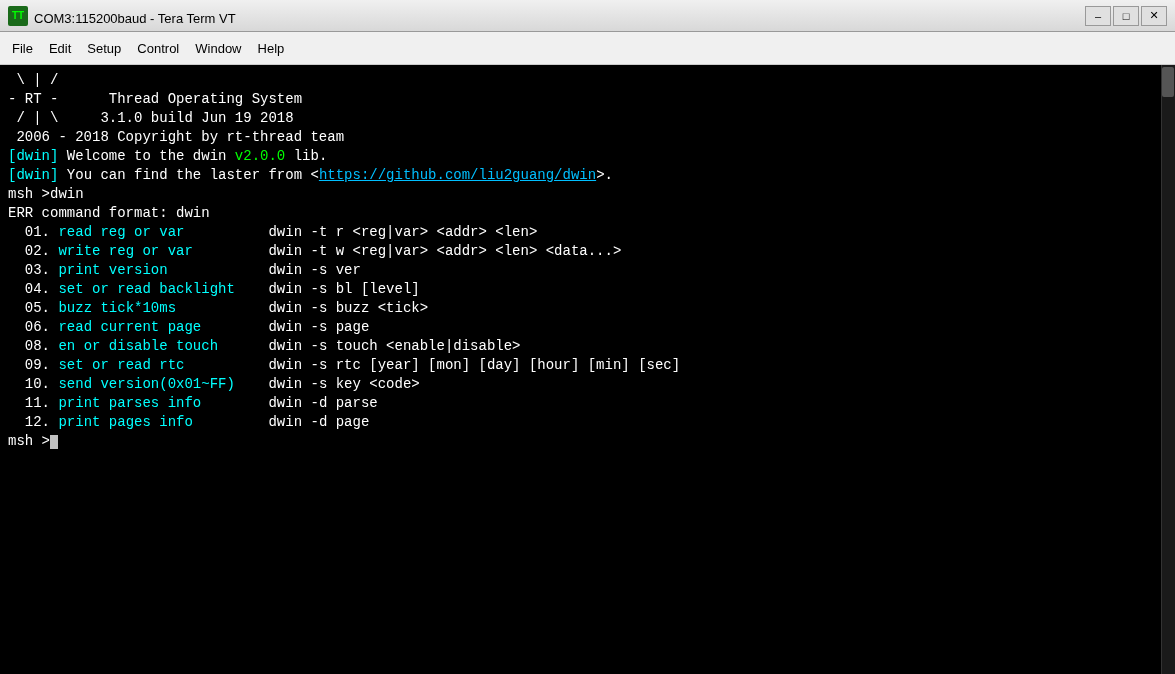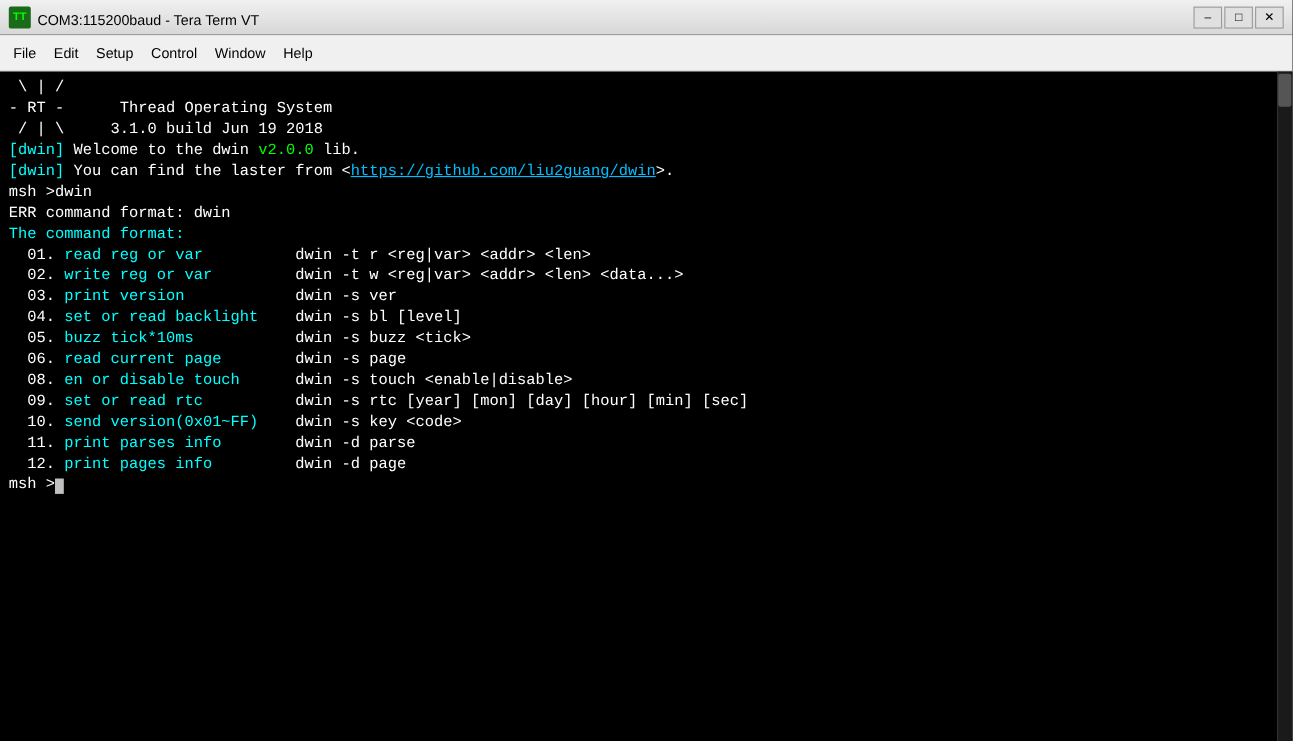--- a/index.html
+++ b/index.html
@@ -158,25 +158,25 @@
     <div class="menu-item">Setup</div>
     <div class="menu-item">Control</div>
     <div class="menu-item">Window</div>
     <div class="menu-item">Help</div>
   </div>
 
 <div class="terminal">
   <span class="line white"> \ | /</span>
   <span class="line white">- RT -      Thread Operating System</span>
   <span class="line white"> / | \     3.1.0 build Jun 19 2018</span>
+  <span class="line white"> 2006 - 2018 Copyright by rt-thread team</span>
   <span class="line"><span class="cyan">[dwin]</span><span class="white"> Welcome to the dwin </span><span class="green">v2.0.0</span><span class="white"> lib.</span></span>
   <span class="line"><span class="cyan">[dwin]</span><span class="white"> You can find the laster from &lt;</span><span style="color:#00bfff;text-decoration:underline;">https://github.com/liu2guang/dwin</span><span class="white">&gt;.</span></span>
   <span class="line"><span class="white">msh &gt;</span><span class="white">dwin</span></span>
   <span class="line red">ERR command format: dwin</span>
-  <span class="line cyan">The command format:</span>
   <span class="line"><span class="white">  01. </span><span class="cyan">read reg or var          </span><span class="white">dwin -t r &lt;reg|var&gt; &lt;addr&gt; &lt;len&gt;</span></span>
   <span class="line"><span class="white">  02. </span><span class="cyan">write reg or var         </span><span class="white">dwin -t w &lt;reg|var&gt; &lt;addr&gt; &lt;len&gt; &lt;data...&gt;</span></span>
   <span class="line"><span class="white">  03. </span><span class="cyan">print version            </span><span class="white">dwin -s ver</span></span>
   <span class="line"><span class="white">  04. </span><span class="cyan">set or read backlight    </span><span class="white">dwin -s bl [level]</span></span>
   <span class="line"><span class="white">  05. </span><span class="cyan">buzz tick*10ms           </span><span class="white">dwin -s buzz &lt;tick&gt;</span></span>
   <span class="line"><span class="white">  06. </span><span class="cyan">read current page        </span><span class="white">dwin -s page</span></span>
   <span class="line"><span class="white">  08. </span><span class="cyan">en or disable touch      </span><span class="white">dwin -s touch &lt;enable|disable&gt;</span></span>
   <span class="line"><span class="white">  09. </span><span class="cyan">set or read rtc          </span><span class="white">dwin -s rtc [year] [mon] [day] [hour] [min] [sec]</span></span>
   <span class="line"><span class="white">  10. </span><span class="cyan">send version(0x01~FF)    </span><span class="white">dwin -s key &lt;code&gt;</span></span>
   <span class="line"><span class="white">  11. </span><span class="cyan">print parses info        </span><span class="white">dwin -d parse</span></span>

